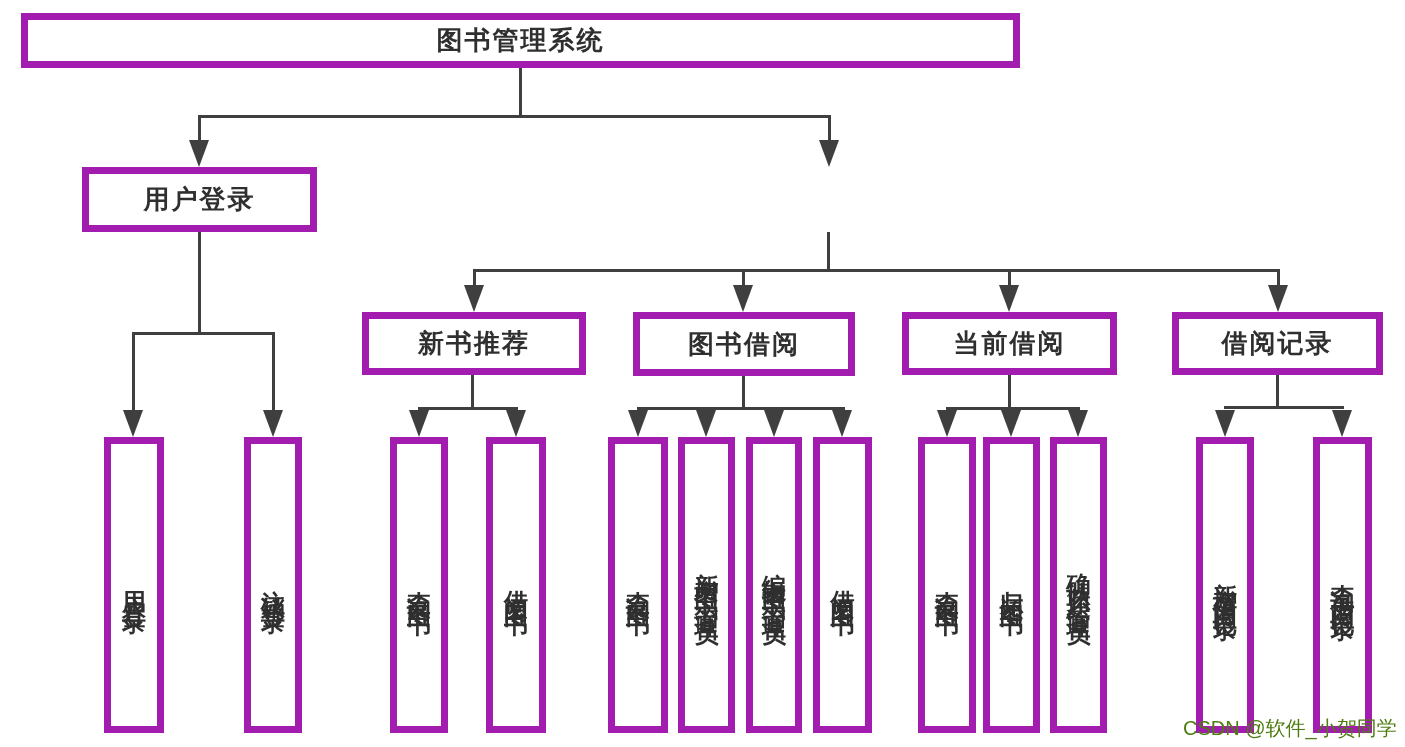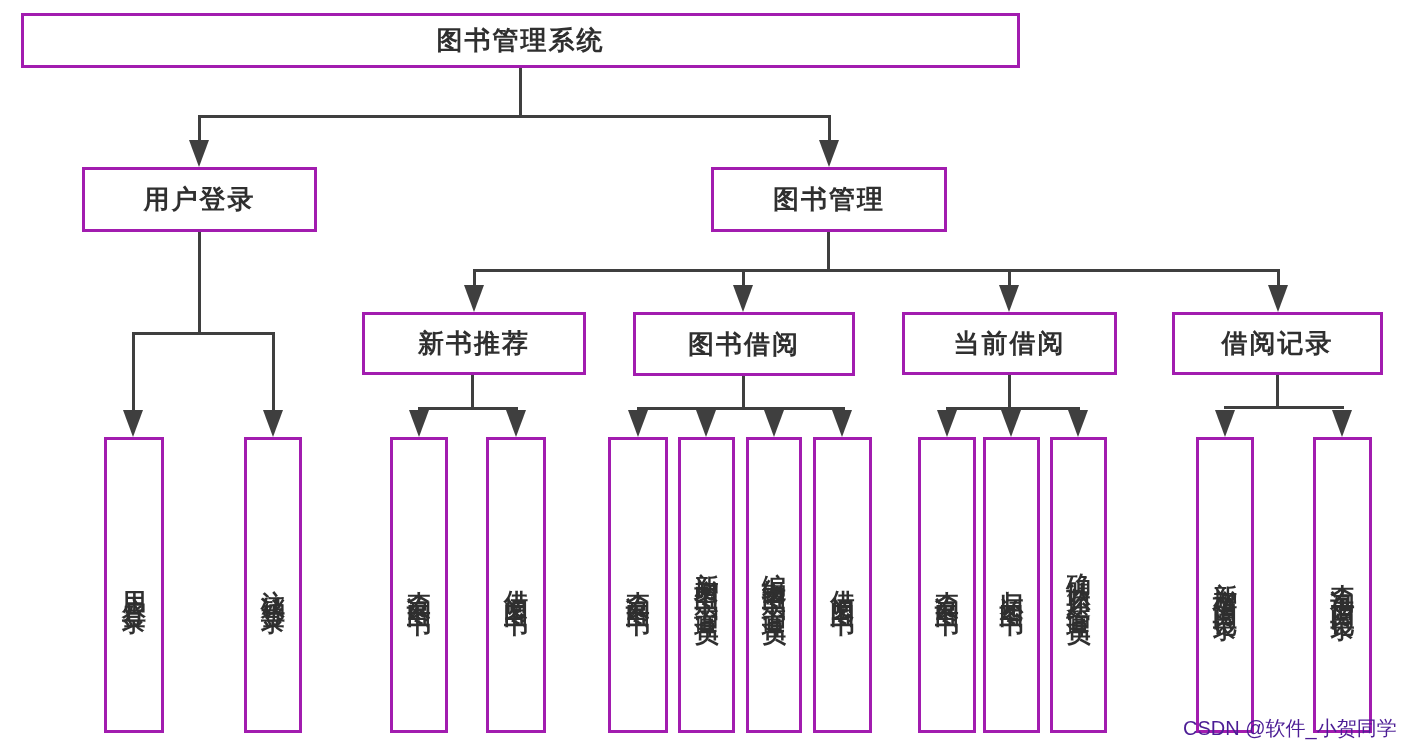--- a/index.html
+++ b/index.html
@@ -11,21 +11,21 @@
   .canvas {
     position: relative;
     width: 1405px;
     height: 747px;
     background: #ffffff;
     overflow: hidden;
   }
   .box {
     position: absolute;
     box-sizing: border-box;
-    border: 3px solid #a21caf;
+    border: 7px solid #a21caf;
     background: #ffffff;
     display: flex;
     align-items: center;
     justify-content: center;
     color: #2f2f2f;
   }
   .box.h span {
     font-size: 26px;
     font-weight: 600;
     letter-spacing: 2px;
@@ -49,21 +49,21 @@
     height: 0;
     border-left: 10px solid transparent;
     border-right: 10px solid transparent;
     border-top: 27px solid #3f3f3f;
   }
   .watermark {
     position: absolute;
     left: 1183px;
     top: 715px;
     font-size: 20px;
-    color: #4c1d95;
+    color: #4d7c0f;
     white-space: nowrap;
     z-index: 5;
   }
 </style>
 </head>
 <body>
 
 <div class="canvas">
 
   <div class="box h" style="left:21px; top:13px; width:999px; height:55px;">
@@ -72,23 +72,20 @@
 
   <div class="ln" style="left:519px; top:68px; width:3px; height:50px;"></div>
   <div class="ln" style="left:198px; top:115px; width:633px; height:3px;"></div>
   <div class="ln" style="left:198px; top:115px; width:3px; height:27px;"></div>
   <div class="arr" style="left:189px; top:140px;"></div>
   <div class="ln" style="left:828px; top:115px; width:3px; height:27px;"></div>
   <div class="arr" style="left:819px; top:140px;"></div>
 
   <div class="box h" style="left:82px; top:167px; width:235px; height:65px;">
     <span>用户登录</span>
-  </div>
-  <div class="box h" style="left:711px; top:167px; width:236px; height:65px;">
-    <span>图书管理</span>
   </div>
 
   <div class="ln" style="left:198px; top:232px; width:3px; height:103px;"></div>
   <div class="ln" style="left:132px; top:332px; width:143px; height:3px;"></div>
   <div class="ln" style="left:132px; top:332px; width:3px; height:78px;"></div>
   <div class="arr" style="left:123px; top:410px;"></div>
   <div class="ln" style="left:272px; top:332px; width:3px; height:78px;"></div>
   <div class="arr" style="left:263px; top:410px;"></div>
 
   <div class="ln" style="left:827px; top:232px; width:3px; height:40px;"></div>

